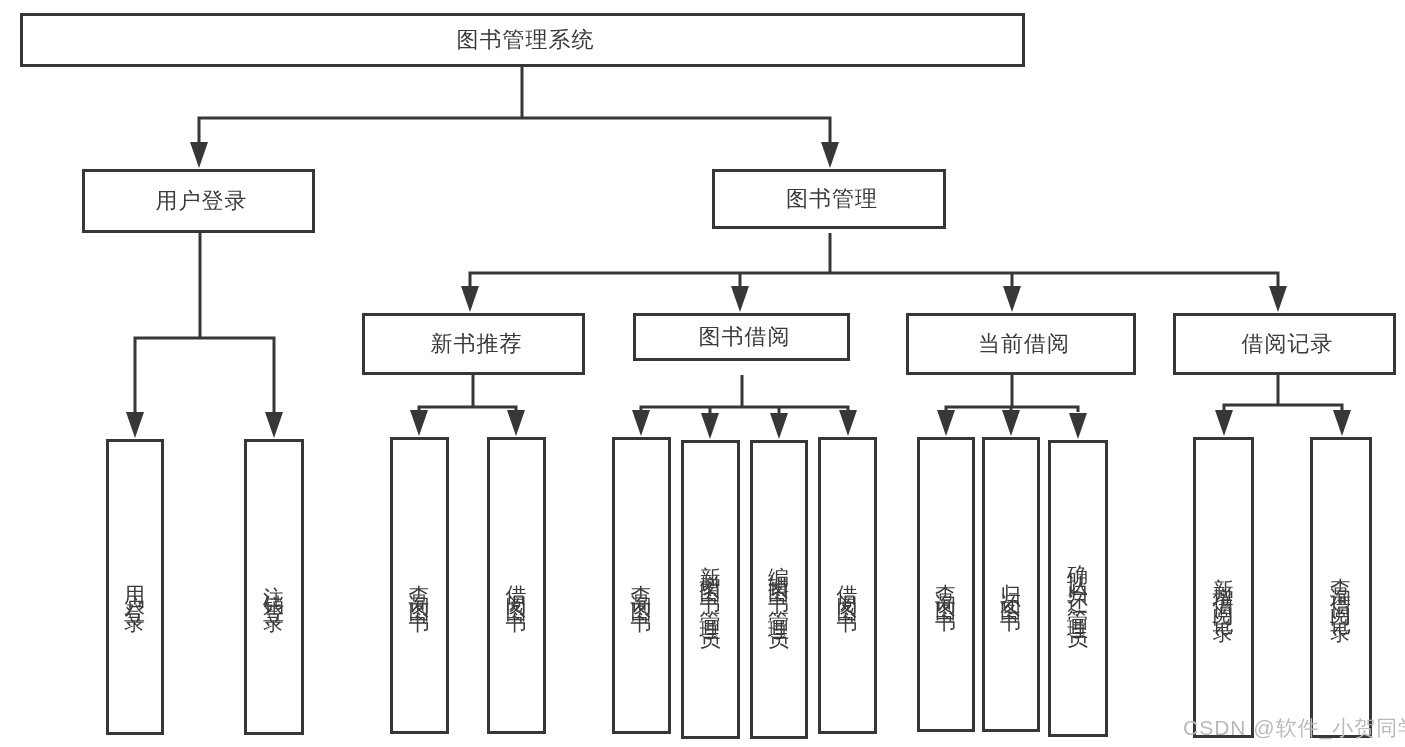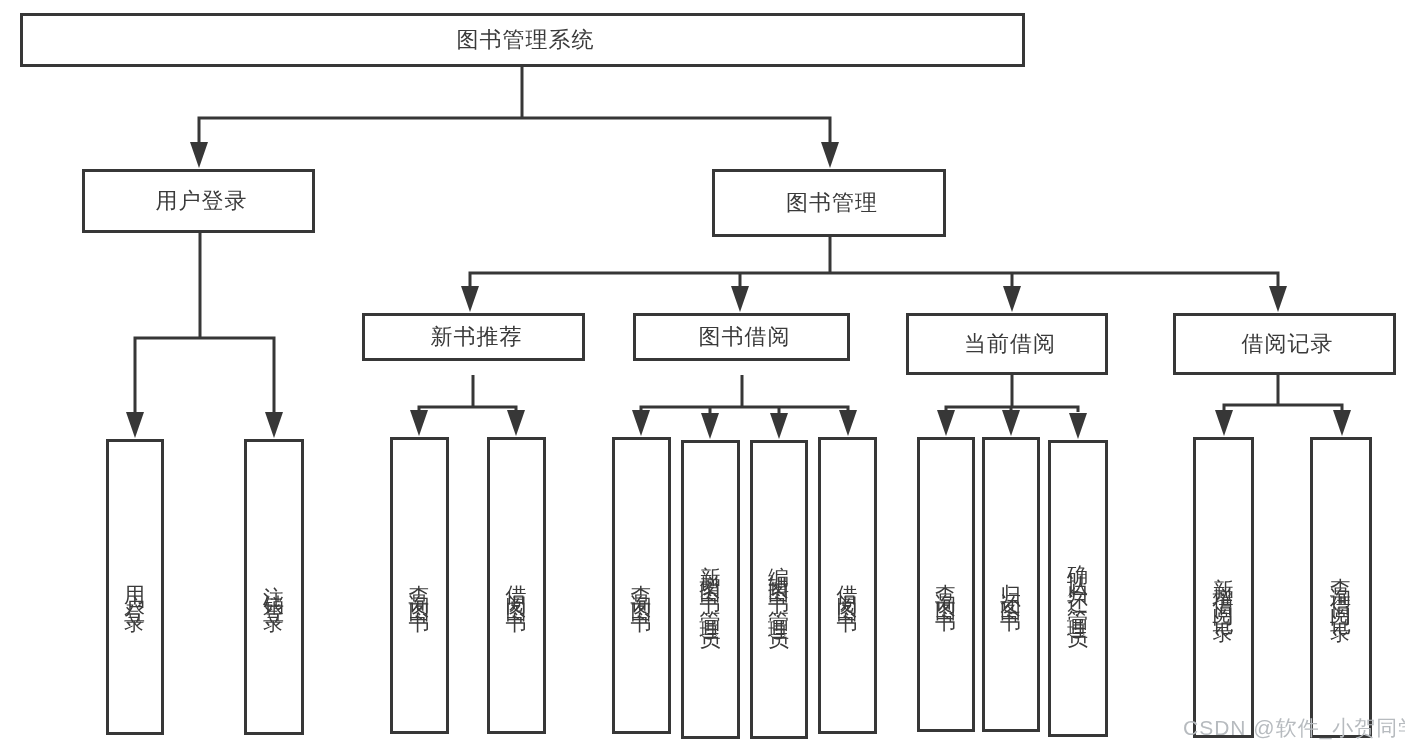--- a/index.html
+++ b/index.html
@@ -106,25 +106,25 @@
       <polygon points="1002,410 1020,410 1011,436"></polygon>
       <polygon points="1069,413 1087,413 1078,439"></polygon>
       <polygon points="1215,410 1233,410 1224,436"></polygon>
       <polygon points="1333,410 1351,410 1342,436"></polygon>
     </g>
   </svg>
 
   <div class="node" style="left:20px;top:13px;width:1005px;height:54px;">图书管理系统</div>
 
   <div class="node" style="left:82px;top:169px;width:233px;height:64px;">用户登录</div>
-  <div class="node" style="left:712px;top:169px;width:234px;height:68px;">图书管理</div>
+  <div class="node" style="left:712px;top:169px;width:234px;height:60px;">图书管理</div>
 
-  <div class="node" style="left:362px;top:313px;width:223px;height:48px;">新书推荐</div>
+  <div class="node" style="left:362px;top:313px;width:223px;height:62px;">新书推荐</div>
   <div class="node" style="left:633px;top:313px;width:217px;height:48px;">图书借阅</div>
-  <div class="node" style="left:906px;top:313px;width:202px;height:62px;">当前借阅</div>
+  <div class="node" style="left:906px;top:313px;width:230px;height:62px;">当前借阅</div>
   <div class="node" style="left:1173px;top:313px;width:223px;height:62px;">借阅记录</div>
 
   <div class="leaf" style="left:106px;top:439px;width:58px;height:296px;">用户登录</div>
   <div class="leaf" style="left:244px;top:439px;width:60px;height:296px;">注销登录</div>
 
   <div class="leaf" style="left:390px;top:437px;width:59px;height:297px;">查询图书</div>
   <div class="leaf" style="left:487px;top:437px;width:59px;height:297px;">借阅图书</div>
 
   <div class="leaf" style="left:612px;top:437px;width:59px;height:297px;">查询图书</div>
   <div class="leaf" style="left:681px;top:440px;width:59px;height:299px;">新增图书（管理员）</div>

